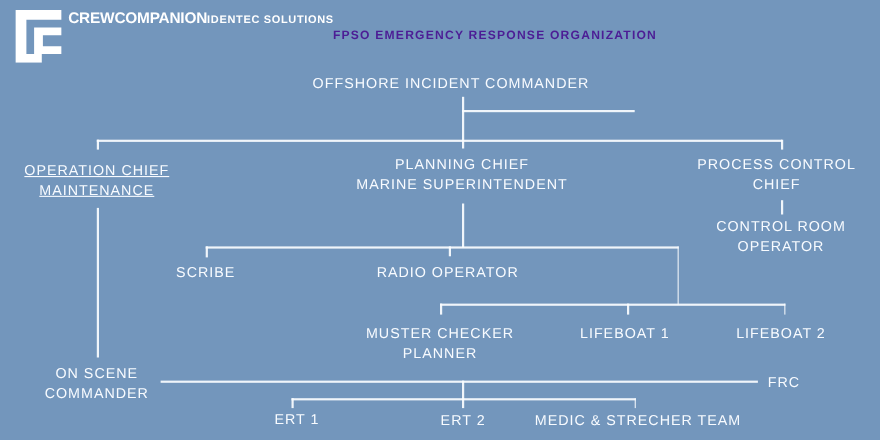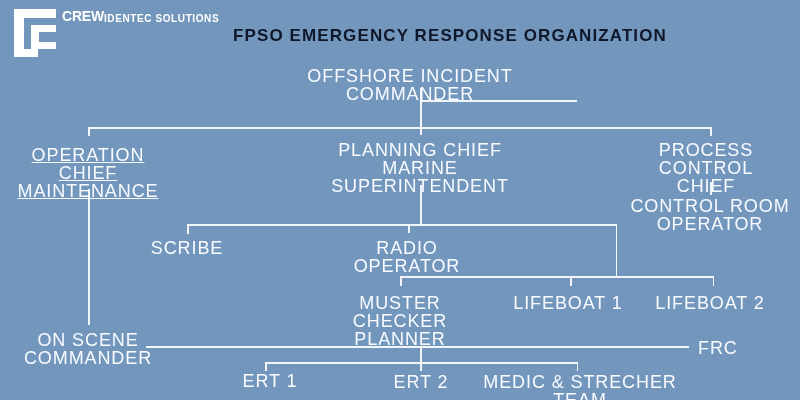--- a/index.html
+++ b/index.html
@@ -9,24 +9,24 @@
 
   
   .brand{position:absolute;left:14px;top:9px;display:flex;color:#fff;}
   .brand-mark{width:42px;height:48px;}
   .brand-text{margin-left:6px;display:flex;}
   .brand-line{font-weight:700;font-size:14px;line-height:15px;letter-spacing:-.2px;color:#fff;}
   .brand-sub{margin-top:4px;font-weight:700;font-size:10px;letter-spacing:.6px;color:#fff;}
 
   
   .title{position:absolute;left:150px;top:26px;width:600px;text-align:center;
-         color:#0f172a;font-weight:700;font-size:17px;letter-spacing:1.1px;}
+         color:#4c1d95;font-weight:700;font-size:11px;letter-spacing:1.1px;}
 
   
-  .node{position:absolute;color:#F8FBFF;font-size:18px;line-height:18px;
+  .node{position:absolute;color:#F8FBFF;font-size:13px;line-height:18px;
         letter-spacing:.9px;text-align:center;white-space:pre-line;}
   .n-oic   {left:270px;top:67px;width:280px;}
   .n-deputy{left:584px;top:87px;width:180px;text-align:left;}
   .n-op    {left:8px;  top:146px;width:160px;text-decoration:underline;}
   .n-plan  {left:310px;top:141px;width:220px;}
   .n-pcc   {left:626px;top:141px;width:160px;}
   .n-cro   {left:630px;top:197px;width:160px;}
   .n-scribe{left:137px;top:239px;width:100px;}
   .n-radio {left:332px;top:239px;width:150px;}
   .n-muster{left:320px;top:294px;width:160px;}
@@ -69,20 +69,21 @@
 
 <div class="stage">
 
   <div class="brand">
     <svg class="brand-mark" viewBox="0 0 42 48" xmlns="http://www.w3.org/2000/svg">
       <path fill="#FFFFFF" d="M0,0 H42 V9 H10 V40 H24 V48 H0 Z"></path>
       <path fill="#FFFFFF" d="M17,16 H42 V23 H25 V33 H42 V40 H17 Z"></path>
     </svg>
     <div class="brand-text">
       <span class="brand-line">CREW</span>
+      <span class="brand-line">COMPANION</span>
       <span class="brand-sub">IDENTEC SOLUTIONS</span>
     </div>
   </div>
 
   <div class="title">FPSO EMERGENCY RESPONSE ORGANIZATION</div>
 
   <div class="line v v-oic"></div>
   <div class="line h h-deputy"></div>
   <div class="line h h-bus1"></div>
   <div class="line v v-bus1L"></div>

